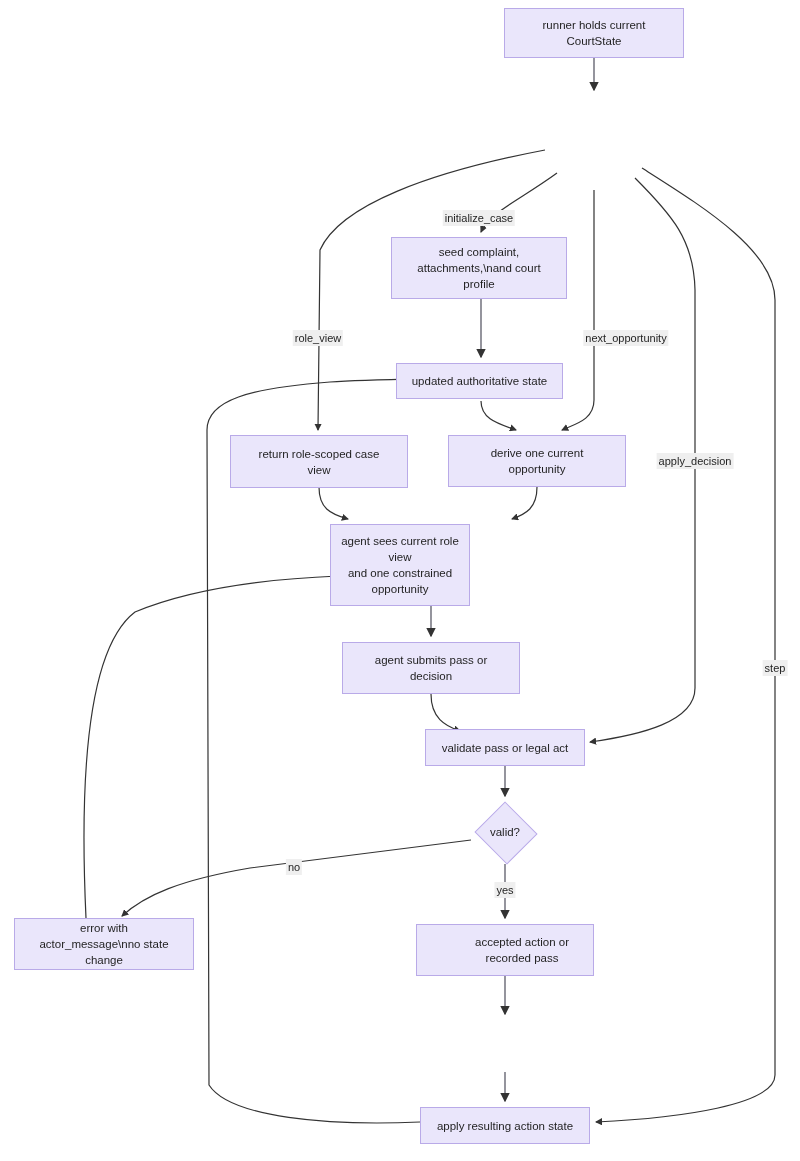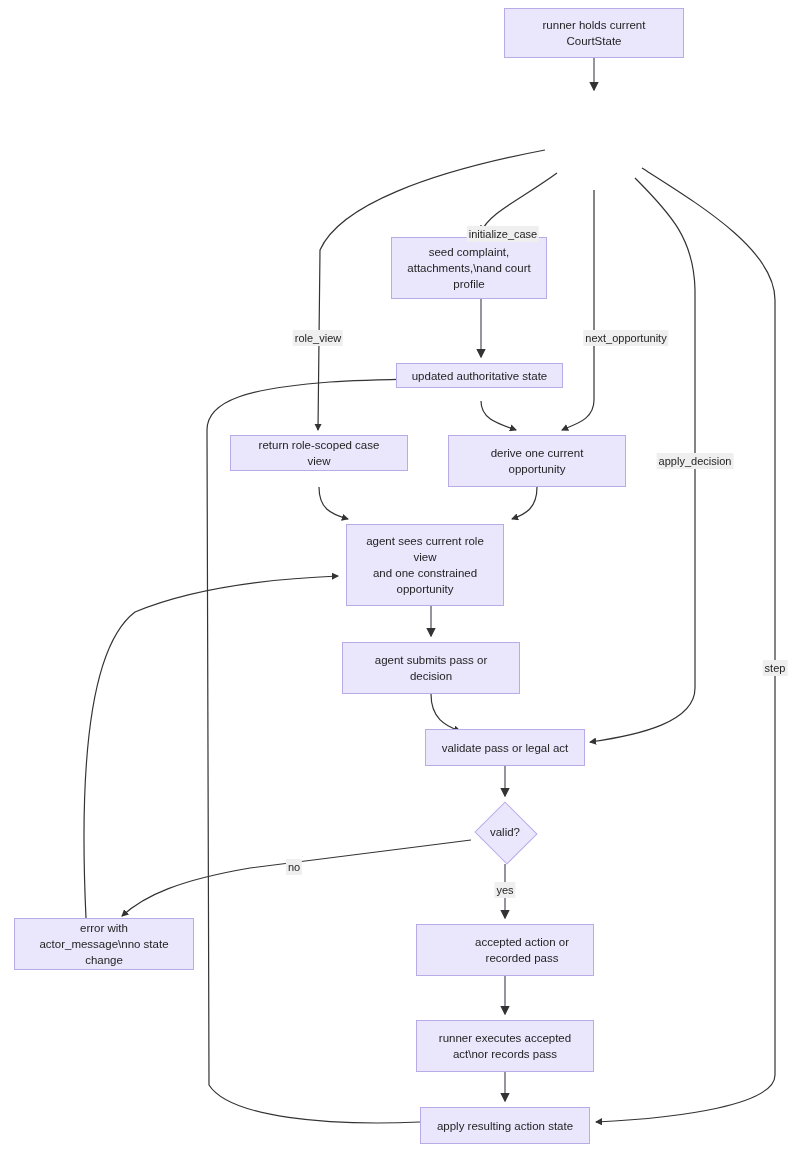--- a/index.html
+++ b/index.html
@@ -155,33 +155,33 @@
     <path class="edge-path thick" d="M 505,1072 L 505,1101" marker-end="url(#arrow)"></path>
 
     
     <path class="edge-path" d="M 420,1122 C 330,1126 230,1118 209,1085 L 207,430 C 207,400 250,388 330,382 C 370,379 480,378 490,378" marker-end="url(#arrow)"></path>
   </svg>
 
   <div class="node" style="left:504px; top:8px; width:180px; height:50px;">runner holds current
 CourtState</div>
 
 
-  <div class="node" style="left:391px; top:237px; width:156px; height:62px;">seed complaint,
+  <div class="node" style="left:391px; top:237px; width:176px; height:62px;">seed complaint,
 attachments,\nand court
 profile</div>
 
-  <div class="node" style="left:396px; top:363px; width:167px; height:25px;">updated authoritative state</div>
-
-  <div class="node" style="left:230px; top:435px; width:178px; height:36px;padding-left:6px;">return role-scoped case
+  <div class="node" style="left:396px; top:363px; width:167px; height:36px;">updated authoritative state</div>
+
+  <div class="node" style="left:230px; top:435px; width:178px; height:53px;padding-left:6px;">return role-scoped case
 view</div>
 
   <div class="node" style="left:448px; top:435px; width:178px; height:52px;">derive one current
 opportunity</div>
 
-  <div class="node" style="left:346px; top:524px; width:158px; height:82px;">agent sees current role
+  <div class="node" style="left:330px; top:524px; width:140px; height:82px;">agent sees current role
 view
 and one constrained
 opportunity</div>
 
   <div class="node" style="left:342px; top:642px; width:178px; height:52px;">agent submits pass or
 decision</div>
 
   <div class="node" style="left:425px; top:729px; width:160px; height:37px;">validate pass or legal act</div>
 
   <div class="diamond-wrap" style="left:471px; top:801px; width:68px; height:62px;">
@@ -189,26 +189,24 @@
     <div class="diamond-label">valid?</div>
   </div>
 
   <div class="node" style="left:14px; top:918px; width:180px; height:52px;">error with
 actor_message\nno state
 change</div>
 
   <div class="node" style="left:416px; top:924px; width:178px; height:52px;padding-left:40px;">accepted action or
 recorded pass</div>
 
-  <div class="node" style="left:416px; top:1020px; width:178px; height:52px;">runner executes accepted
-act\nor records pass</div>
 
   <div class="node" style="left:420px; top:1107px; width:170px; height:37px;">apply resulting action state</div>
 
-  <div class="edge-label" style="left:503px; top:218px;margin-top:16px;">initialize_case</div>
+  <div class="edge-label" style="left:479px; top:218px;">initialize_case</div>
 
   <div class="edge-label" style="left:318px; top:338px;">role_view</div>
 
   <div class="edge-label" style="left:594px; top:338px;margin-left:32px;">next_opportunity</div>
 
   <div class="edge-label" style="left:695px; top:461px;">apply_decision</div>
 
   <div class="edge-label" style="left:775px; top:668px;">step</div>
 
   <div class="edge-label" style="left:294px; top:867px;">no</div>

